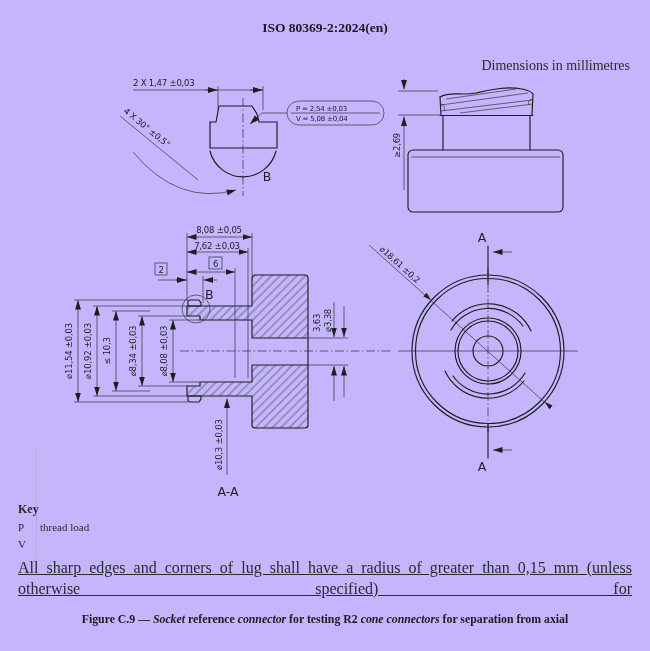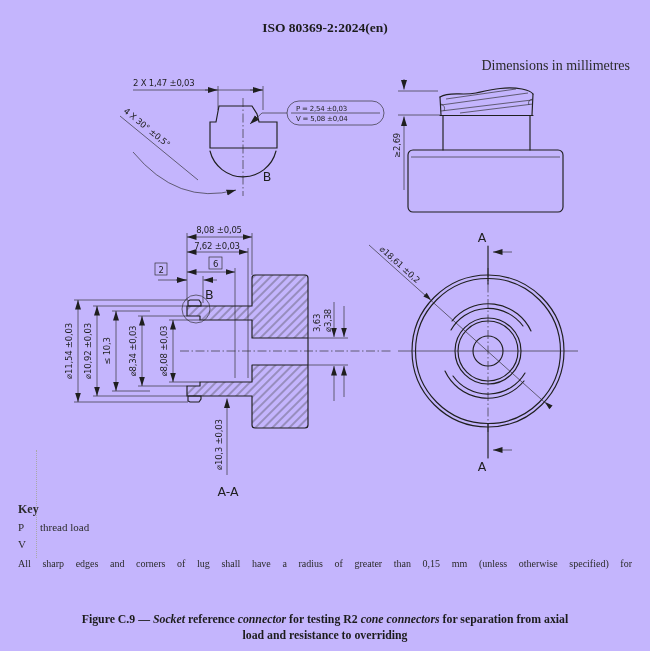--- a/index.html
+++ b/index.html
@@ -7,21 +7,21 @@
         font-family:"Liberation Serif", serif;color:#2b2b2b;}
   .abs{position:absolute;}
   #iso-header{top:20px;left:0;width:650px;text-align:center;font-size:13.5px;font-weight:bold;color:#1c1c1c;}
   #units-note{top:58px;right:20px;font-size:14px;color:#2b2b2b;}
   #drawing{top:0;left:0;}
   #change-bar{left:36px;top:450px;height:108px;width:0;border-left:1px dotted #a9a9a9;}
   #key-block{left:18px;top:500px;width:620px;font-size:11px;line-height:1.55;}
   #key-heading{font-weight:bold;font-size:12px;}
   .key-row{display:flex;}
   .key-sym{width:22px;flex:0 0 22px;}
-  #note-block{left:18px;top:557px;width:614px;font-size:10px;line-height:1.32;}
+  #note-block{left:18px;top:557px;width:614px;font-size:16px;line-height:1.32;text-decoration:underline;}
   #note-line1{text-align:justify;text-align-last:justify;}
   #caption{left:0;top:612px;width:650px;text-align:center;font-weight:bold;font-size:11.8px;color:#1c1c1c;line-height:1.32;}
   #caption .ln{white-space:nowrap;}
   svg text{font-family:"DejaVu Sans", sans-serif;font-size:8.5px;fill:#1f1f1f;letter-spacing:-0.2px;}
   svg text.big{font-size:12.5px;letter-spacing:0;}
   svg text.small{font-size:7px;letter-spacing:-0.2px;}
   .ol{stroke:#1f1f1f;stroke-width:1.15;fill:none;stroke-linecap:round;}
   .thin{stroke:#2a2a2a;stroke-width:0.65;fill:none;}
   .cl{stroke:#2a2a2a;stroke-width:0.65;fill:none;stroke-dasharray:9 2.5 1.5 2.5;}
 </style>
@@ -203,16 +203,15 @@
       <span class="key-sym">V</span>
     </div>
   </div>
 
   <div id="note-block" class="abs">
     <div id="note-line1">All sharp edges and corners of lug shall have a radius of greater than 0,15 mm (unless otherwise specified) for</div>
   </div>
 
   <div id="caption" class="abs">
     <div class="ln"><span>Figure C.9 — </span><i>Socket</i><span> reference </span><i>connector</i><span> for testing R2 </span><i>cone connectors</i><span> for separation from axial</span></div>
-    <div class="ln">load and resistance to overriding</div>
   </div>
 
 </div>
 
 </body></html>

